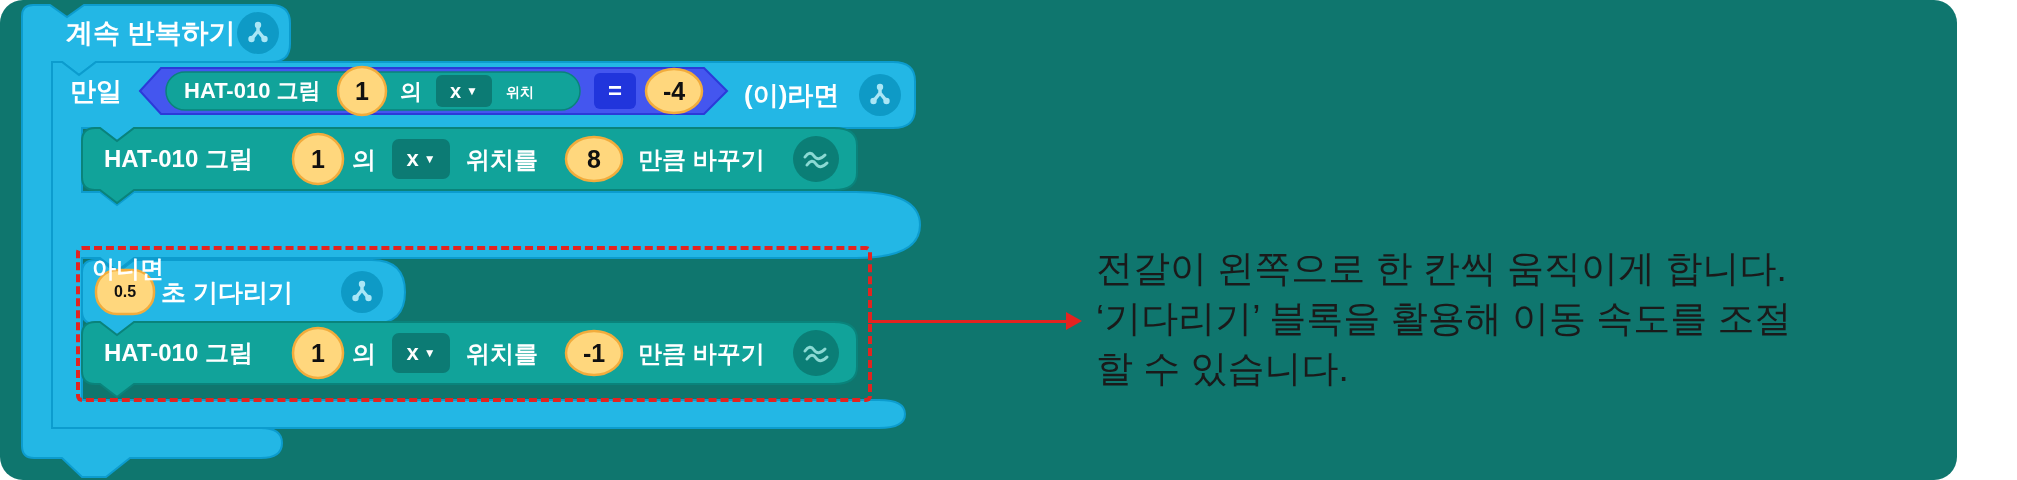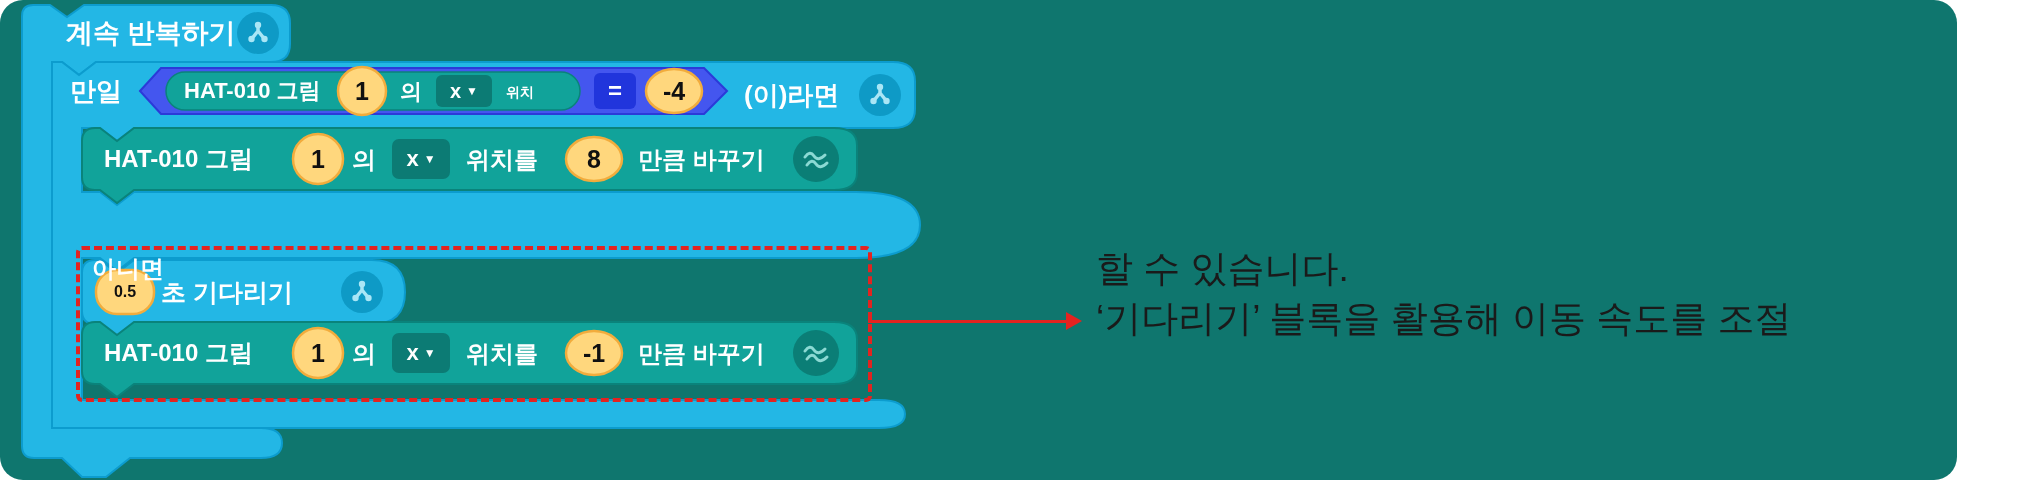--- a/index.html
+++ b/index.html
@@ -150,17 +150,18 @@
   <div class="wlbl" style="left:466px;top:340px;height:28px;line-height:28px;font-size:24px;">위치를</div>
   <div class="num" style="left:566px;top:331px;width:56px;height:44px;font-size:25px;">-1</div>
   <div class="wlbl" style="left:638px;top:340px;height:28px;line-height:28px;font-size:24px;">만큼 바꾸기</div>
 
   <div class="dashed" style="left:76px;top:246px;width:788px;height:148px;"></div>
 
   <div class="arrow-line" style="left:868px;top:320px;width:200px;height:3px;"></div>
   <div class="arrow-head" style="left:1066px;top:312px;"></div>
 
   <div class="note" style="left:1096px;top:244px;">
+    <div>전갈이 왼쪽으로 한 칸씩 움직이게 합니다.</div>
+    <div>‘기다리기’ 블록을 활용해 이동 속도를 조절</div>
     <div>할 수 있습니다.</div>
-    <div>‘기다리기’ 블록을 활용해 이동 속도를 조절</div>
   </div>
 
 </div>
 
 </body></html>

